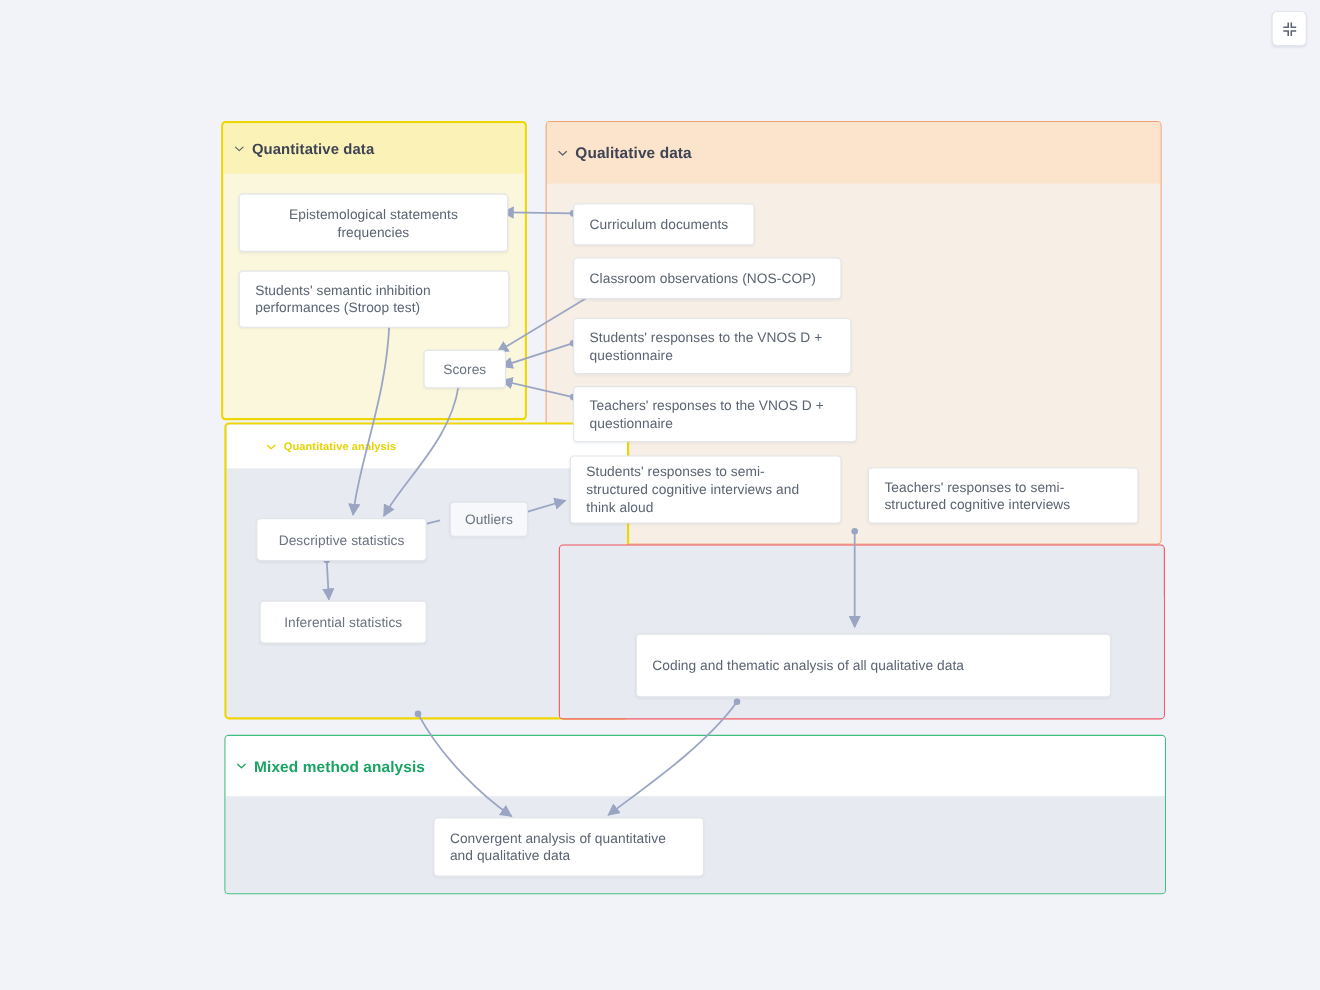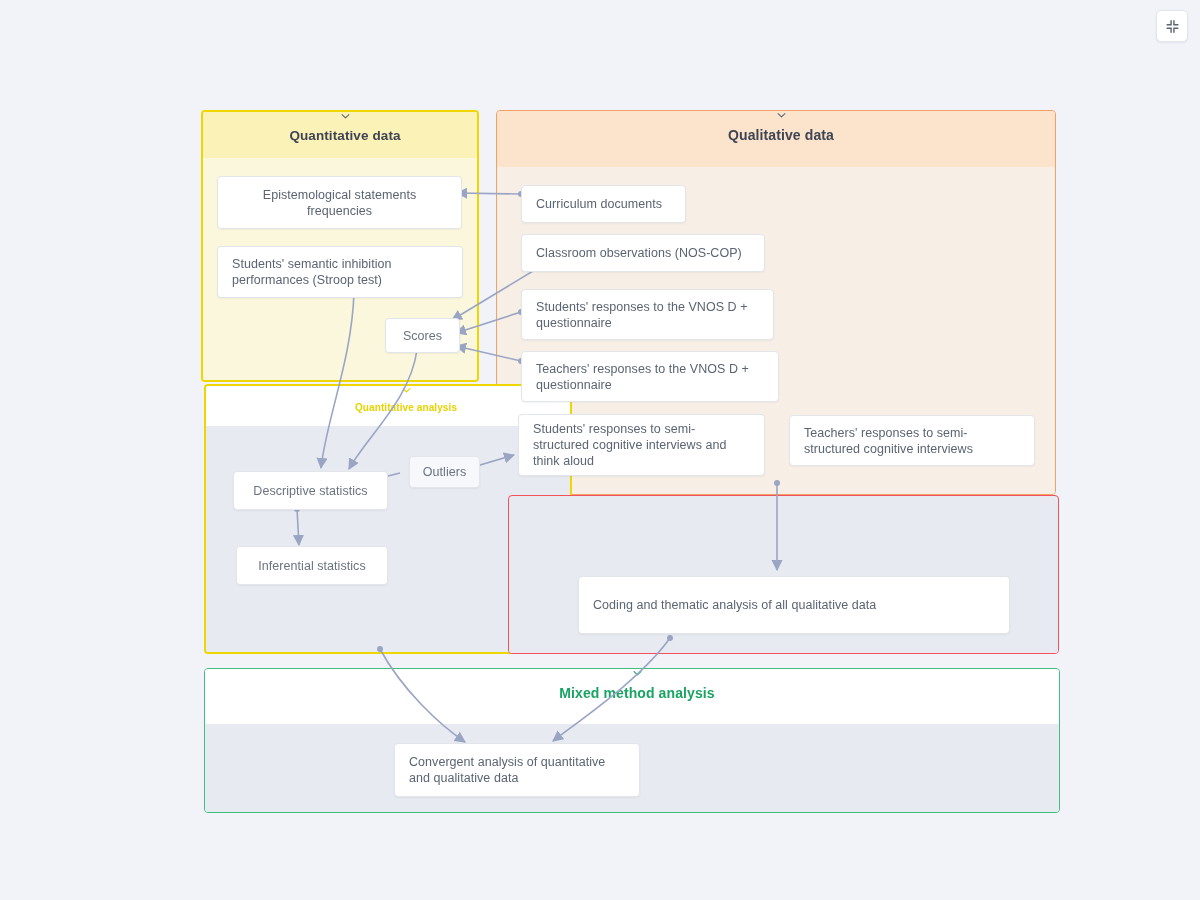--- a/index.html
+++ b/index.html
@@ -49,21 +49,20 @@
   .panel .panel-head {
     position: absolute;
     left: 0; right: 0; top: 0;
     display: flex;
     align-items: center;
     gap: 7px;
     padding-left: 10px;
     box-sizing: border-box;
     font-size: 13.5px;
     letter-spacing: .1px;
-    flex-direction: column;
   }
   .panel .panel-body {
     position: absolute;
     left: 0; right: 0; bottom: 0;
   }
   .chev {
     display: inline-block;
     width: 9px; height: 9px;
     flex: 0 0 auto;
   }
@@ -335,21 +334,21 @@
   </div>
 
   <div class="node" style="left:521px; top:351px; width:258px; height:51px;">
     <span>Teachers' responses to the VNOS D + questionnaire</span>
   </div>
 
   <div class="node" style="left:518px; top:414px; width:247px; height:62px;">
     <span>Students' responses to semi-structured cognitive interviews and think aloud</span>
   </div>
 
-  <div class="node" style="left:789px; top:415px; width:246px; height:51px;">
+  <div class="node" style="left:789px; top:425px; width:246px; height:51px;">
     <span>Teachers' responses to semi-structured cognitive interviews</span>
   </div>
 
   <div class="node center" style="left:223px; top:471px; width:155px; height:39px;">
     <span>Descriptive statistics</span>
   </div>
 
   <div class="node center" style="left:226px; top:546px; width:152px; height:39px;">
     <span>Inferential statistics</span>
   </div>

